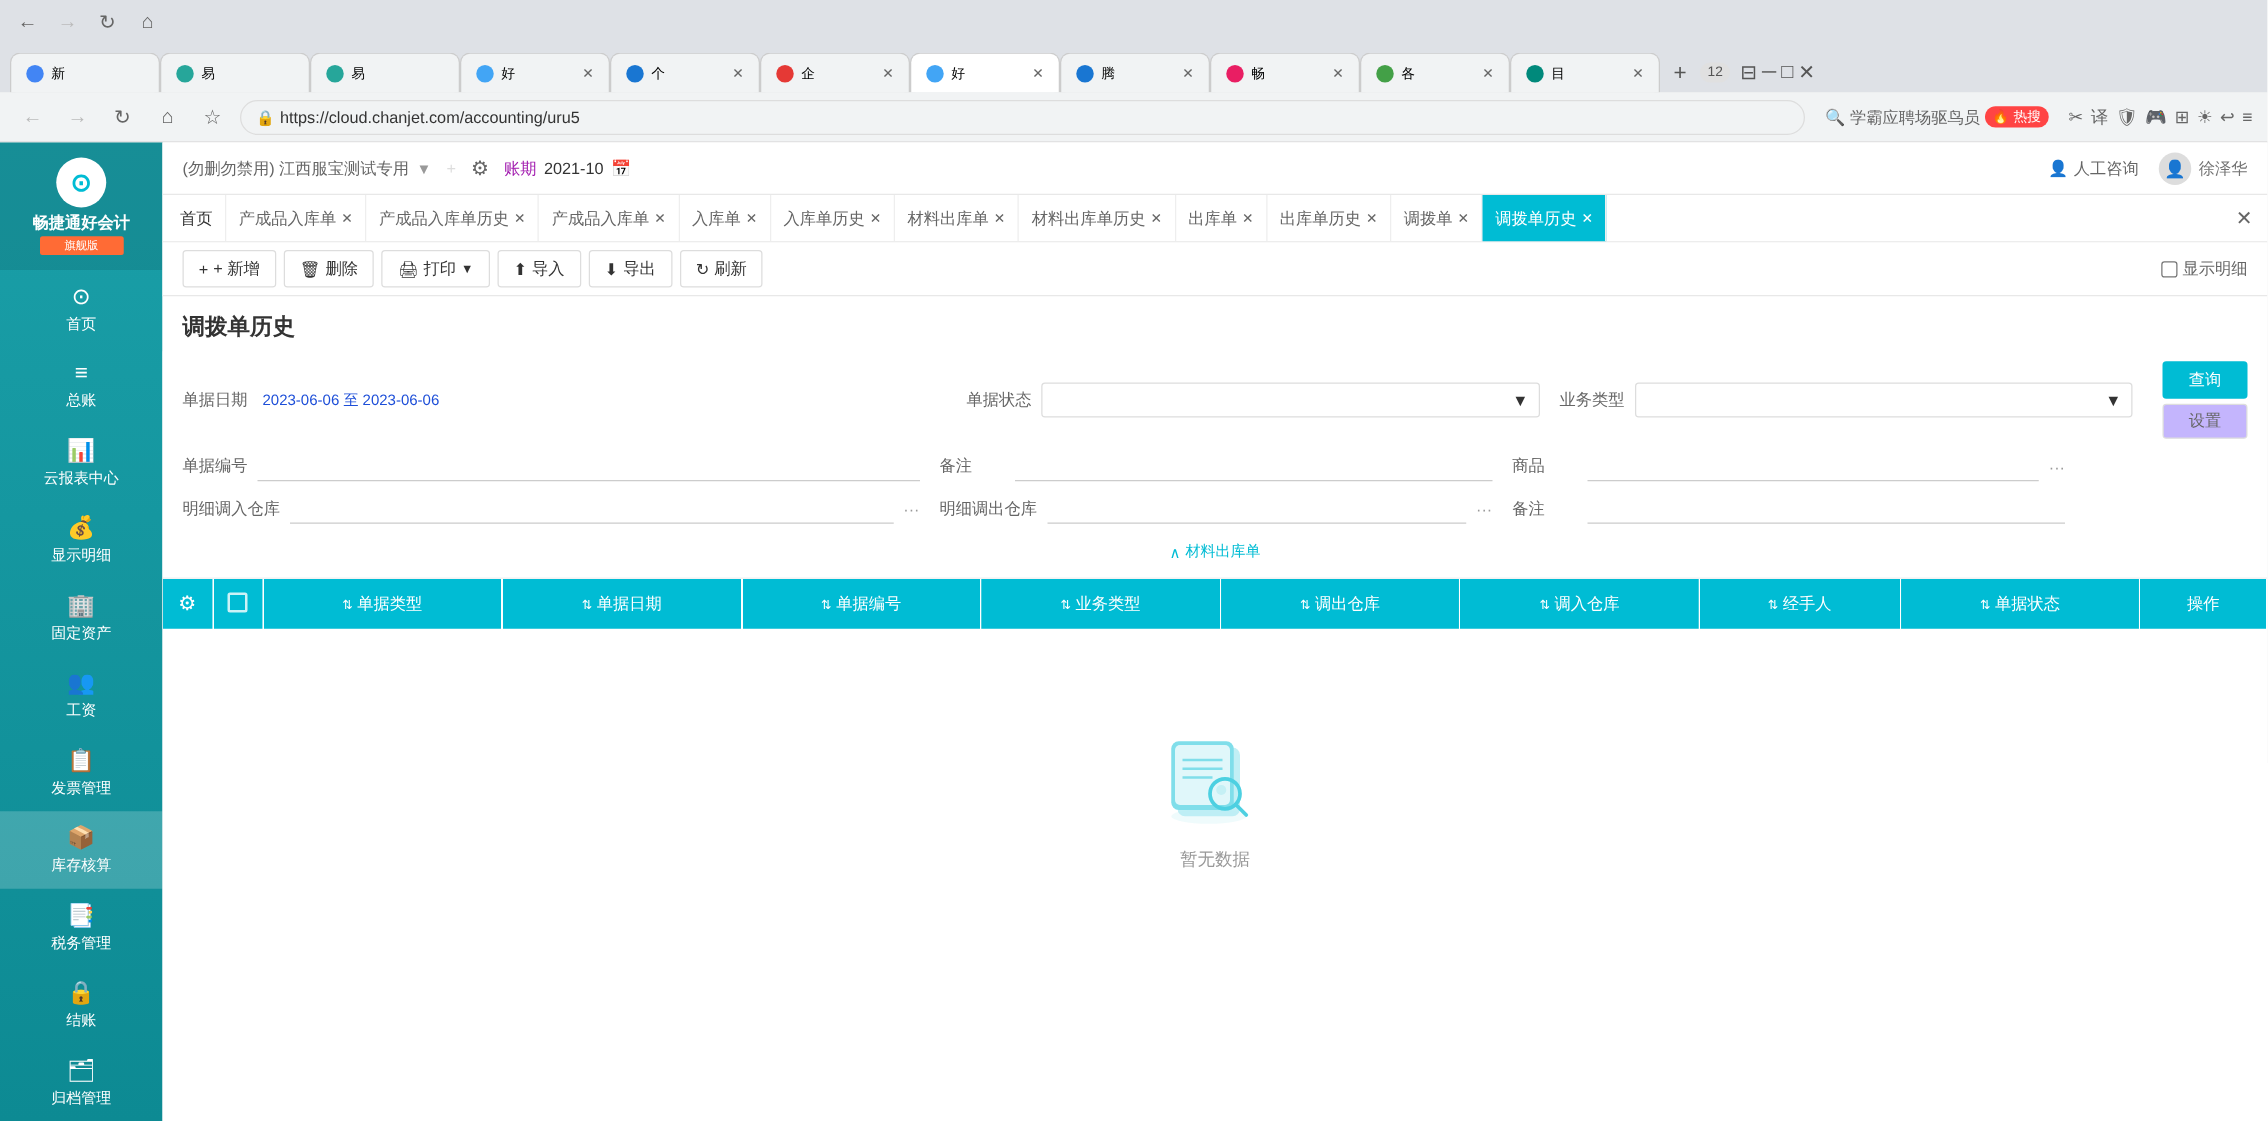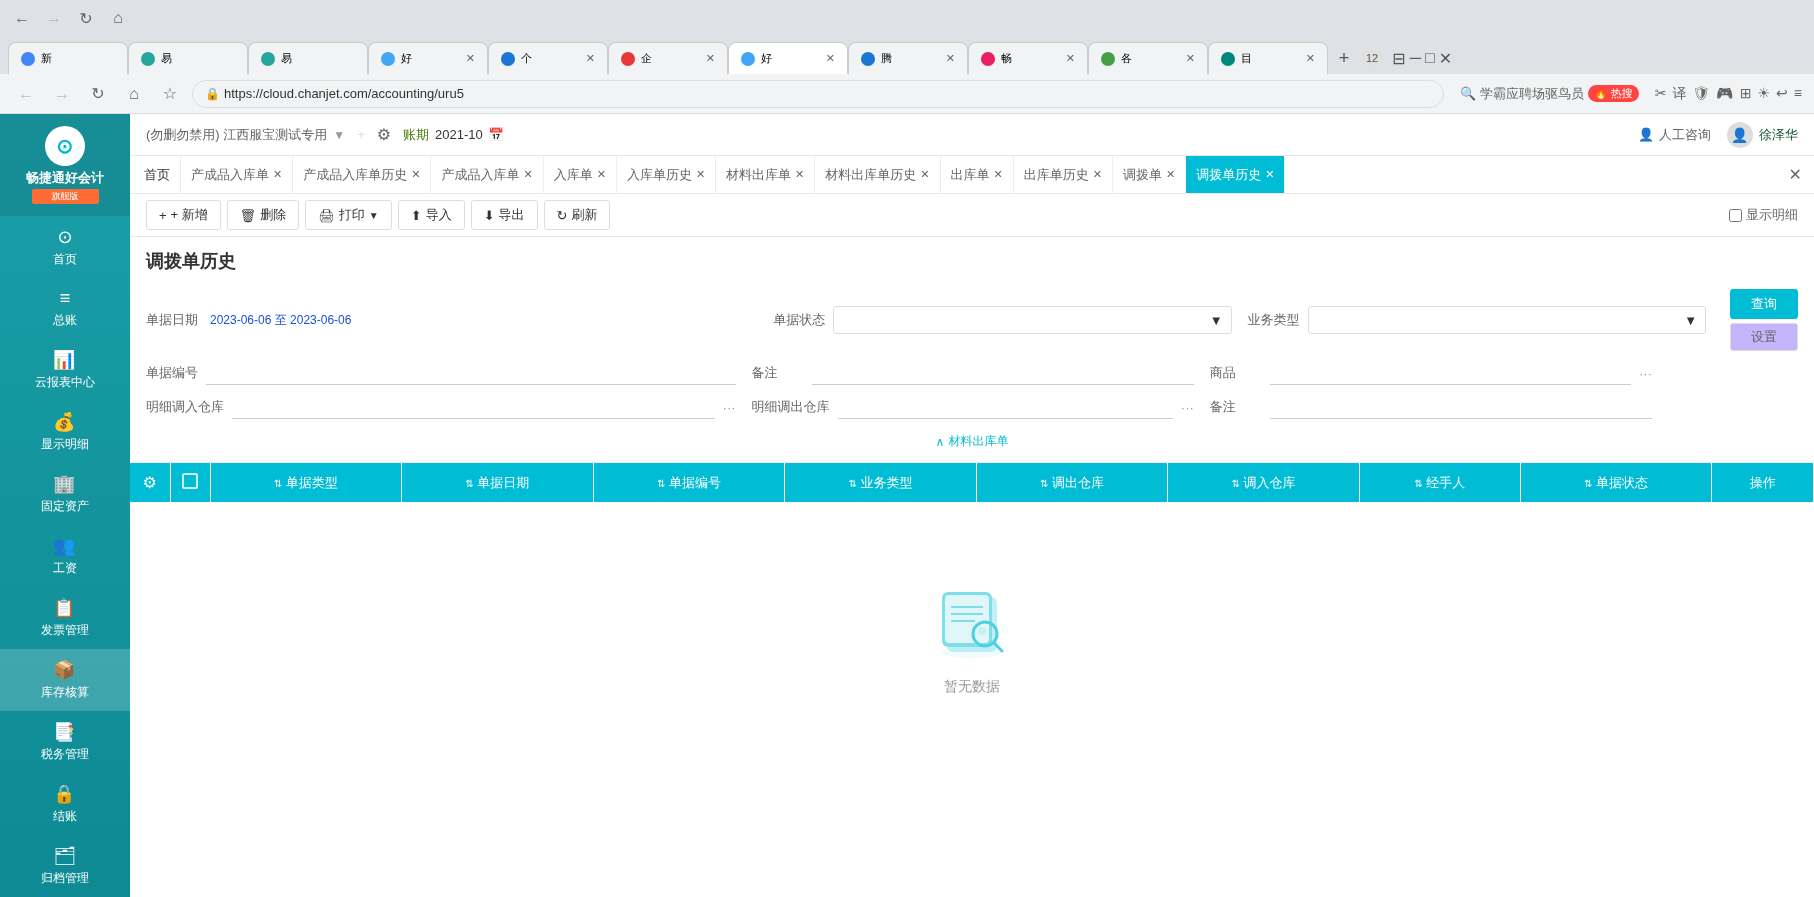--- a/index.html
+++ b/index.html
@@ -31,28 +31,28 @@
 
     
     .main-content { flex: 1; display: flex; flex-direction: column; overflow: hidden; background: #fff; }
 
     
     .top-bar { background: #fff; border-bottom: 1px solid #e8e8e8; padding: 0 16px; height: 42px; display: flex; align-items: center; gap: 12px; }
     .company-selector { display: flex; align-items: center; gap: 6px; cursor: pointer; }
     .company-name { color: #666; font-size: 13px; }
     .company-arrow { color: #999; font-size: 12px; }
     .period-info { display: flex; align-items: center; gap: 6px; font-size: 13px; color: #666; }
-    .period-label { color: #4d7c0f; }
+    .period-label { color: #a21caf; }
     .period-value { color: #333; font-weight: 500; }
     .calendar-icon { color: #1ab; }
     .top-bar-right { margin-left: auto; display: flex; align-items: center; gap: 16px; }
     .service-btn { color: #666; font-size: 13px; cursor: pointer; display: flex; align-items: center; gap: 4px; }
     .user-info { display: flex; align-items: center; gap: 6px; cursor: pointer; }
     .user-avatar { width: 26px; height: 26px; border-radius: 50%; background: #ddd; display: flex; align-items: center; justify-content: center; }
-    .user-name { font-size: 13px; color: #14532d; }
+    .user-name { font-size: 13px; color: #737373; }
 
     
     .tab-bar { background: #fff; border-bottom: 1px solid #e8e8e8; display: flex; align-items: center; height: 38px; padding: 0 4px; overflow: hidden; }
     .page-tab { padding: 0 10px; height: 38px; display: flex; align-items: center; gap: 4px; font-size: 13px; color: #666; cursor: pointer; border-right: 1px solid #eee; white-space: nowrap; flex-shrink: 0; }
     .page-tab.active { color: #fff; background: #00bcd4; border-radius: 0; }
     .page-tab .tab-x { font-size: 11px; color: inherit; cursor: pointer; }
     .page-tab.home-tab { color: #333; font-weight: 500; }
     .toolbar-btn { display: flex; align-items: center; gap: 4px; padding: 5px 12px; border: 1px solid #ddd; border-radius: 3px; cursor: pointer; font-size: 13px; background: #fff; color: #333; }
     .show-detail-checkbox { display: flex; align-items: center; gap: 4px; font-size: 13px; color: #666; }
 
@@ -81,21 +81,21 @@
     .table-container { flex: 1; overflow: auto; }
     .data-table { width: 100%; border-collapse: collapse; }
     .table-header { background: #00bcd4; }
     .table-header th { color: #fff; padding: 10px 8px; text-align: center; font-size: 13px; font-weight: normal; white-space: nowrap; border-right: 1px solid rgba(255,255,255,0.2); position: relative; }
     .table-header th.settings-col { width: 40px; }
     .table-header th.checkbox-col { width: 40px; }
     .gear-th { font-size: 16px; }
     .checkbox-th { width: 16px; height: 16px; border: 2px solid rgba(255,255,255,0.8); border-radius: 2px; display: inline-block; background: transparent; }
 
     
-    .empty-state { display: flex; flex-direction: column; align-items: center; justify-content: center; padding: 80px 20px; gap: 16px; text-align: center; }
+    .empty-state { display: flex; flex-direction: column; align-items: center; justify-content: center; padding: 80px 20px; gap: 16px; }
     .empty-icon { width: 100px; height: 80px; position: relative; }
     .empty-text { color: #999; font-size: 14px; }
   </style>
 </head>
 <body>
 
 <div class="browser-chrome">
   <div class="nav-btn">←</div>
   <div class="nav-btn" style="color:#bbb">→</div>
   <div class="nav-btn">↻</div>

